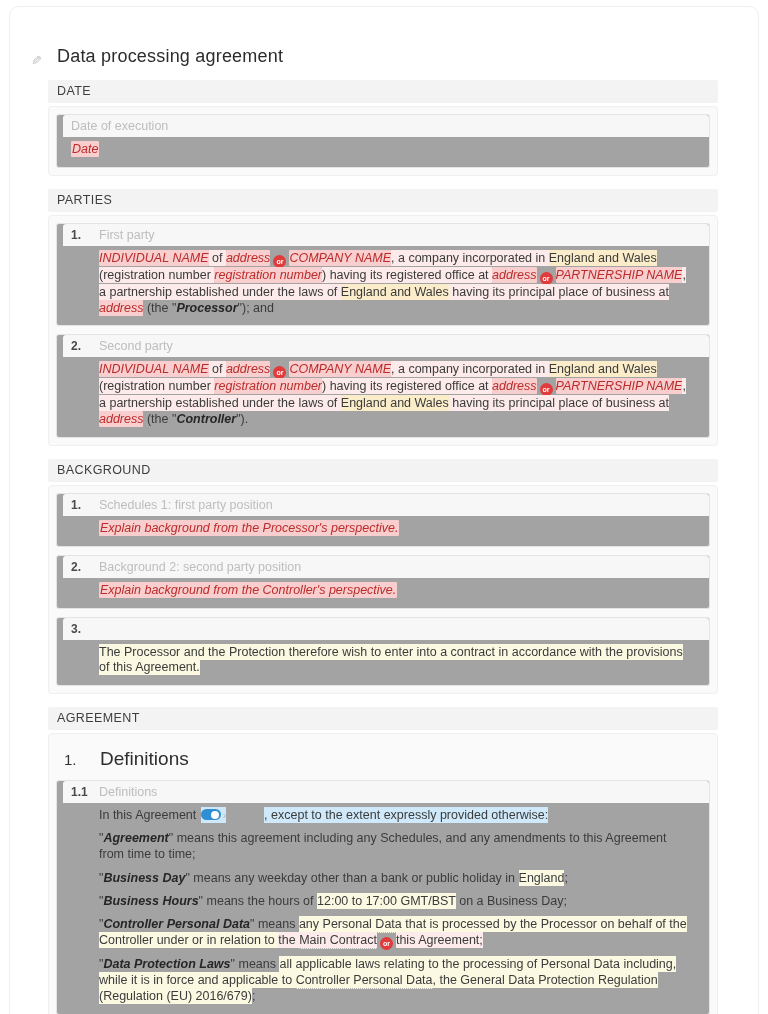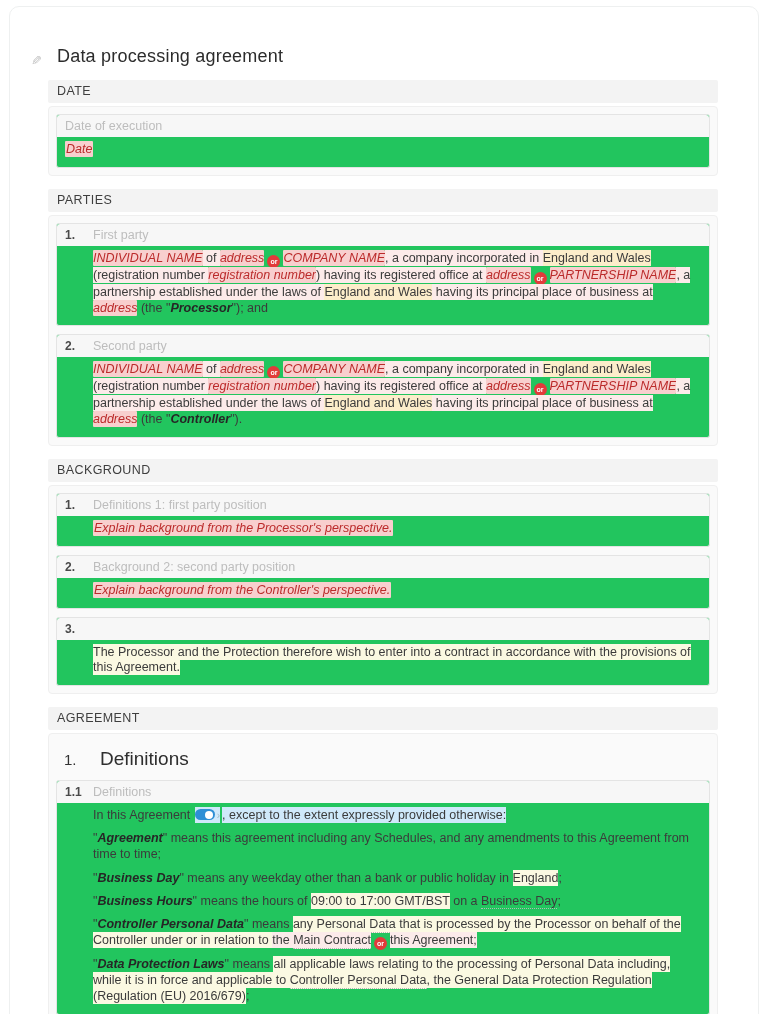--- a/index.html
+++ b/index.html
@@ -12,21 +12,21 @@
   .titlebar { position:relative; margin:0 0 13px 9px; }
   .edit-icon { position:absolute; left:-26px; top:7px; color:#bfbfbf; font-size:13px;
     transform:scaleX(-1); display:inline-block; }
   h1 { font-size:18px; font-weight:500; color:#2c2c2c; letter-spacing:0.2px; }
 
   .section { margin-bottom:13px; }
   .band { background:#f3f3f3; color:#3e3e3e; font-size:12.5px; padding:4px 9px 5px;
     border-radius:2px; letter-spacing:0.4px; }
   .wrap { background:#fafafa; border:1px solid #efefef; border-radius:4px;
     padding:7px; margin-top:3px; }
-  .box { background:#22c55e; border:1px solid #e4e4e4; border-radius:3px; }
+  .box { background:#a3a3a3; border:1px solid #e4e4e4; border-radius:3px;padding-left:6px; }
   .box + .box { margin-top:8px; }
   .strip { display:flex; background:#f7f7f7; padding:4px 10px 4px 8px; font-size:12.5px;
     border-radius:3px 3px 0 0; }
   .strip .num { width:28px; flex:none; color:#4a4a4a; font-weight:700; font-size:12px; }
   .strip .stitle { color:#bdbdbd; }
   .body { padding:5px 16px 9px 36px; font-size:12.5px; line-height:15.8px; color:#3b3b3b; }
   .body.flush { padding-left:8px; }
   .body p { margin:0 0 7.5px; }
   .body p:last-child { margin-bottom:0; }
 
@@ -34,21 +34,21 @@
   .heading .hnum { width:36px; flex:none; font-size:15px; }
   .heading .htext { font-size:19px; color:#2e2e2e; }
 
   
   .ph  { color:#bb2b2b; font-style:italic; background:#f8cfce; padding:1px 1px; border-radius:1px; }
   .opt { background:#fcebea; padding:1px 0; }
   .opt.ph { background:#f8cfce; }
   .yel { background:#fbf6da; padding:1px 0; }
   .opt.yel { background:#fcedca; }
   .pale { background:#fbf9e2; padding:1px 0; }
-  .blue { background:#cfe9fa; padding:1px 0; }
+  .blue { background:#cfe9fa; padding:1px 0;margin-left:36px; }
   .ref { border-bottom:1px dotted #b5b5b5; }
   .term { font-weight:700; font-style:italic; color:#262626; }
 
   .orb { display:inline-block; width:13px; height:13px; line-height:13px; border-radius:50%;
     background:#e23b3b; color:#fff; font-size:7px; font-weight:700; text-align:center;
     vertical-align:-2px; margin:0 3px; font-style:normal; letter-spacing:0; }
   .togglewrap { white-space:nowrap; margin:0 2px 0 1px; }
   .tg { display:inline-block; position:relative; width:20px; height:11px; background:#2e8fd5;
     border-radius:6px; vertical-align:-1px; }
   .tg .knob { position:absolute; right:1.5px; top:1.5px; width:8px; height:8px;
@@ -104,21 +104,21 @@
       </div>
     </div>
   </div>
 
   <div class="section">
     <div class="band">BACKGROUND</div>
     <div class="wrap">
       <div class="box">
         <div class="strip">
           <span class="num">1.</span>
-          <span class="stitle">Definitions 1: first party position</span>
+          <span class="stitle">Schedules 1: first party position</span>
         </div>
         <div class="body">
           <p><span class="ph">Explain background from the Processor's perspective.</span></p>
         </div>
       </div>
       <div class="box">
         <div class="strip">
           <span class="num">2.</span>
           <span class="stitle">Background 2: second party position</span>
         </div>
@@ -146,21 +146,21 @@
       </div>
       <div class="box">
         <div class="strip">
           <span class="num">1.1</span>
           <span class="stitle">Definitions</span>
         </div>
         <div class="body">
           <p><span>In this Agreement </span><span class="togglewrap blue"><span class="tg"><span class="knob"></span></span></span><span class="blue">, except to the extent expressly provided otherwise:</span></p>
           <p><span>"</span><span class="term">Agreement</span><span>" means this agreement including any Schedules, and any amendments to this Agreement from time to time;</span></p>
           <p><span>"</span><span class="term">Business Day</span><span>" means any weekday other than a bank or public holiday in </span><span class="pale">England</span><span>;</span></p>
-          <p><span>"</span><span class="term">Business Hours</span><span>" means the hours of </span><span class="pale">09:00 to 17:00 GMT/BST</span><span> on a </span><span class="ref">Business Day</span><span>;</span></p>
+          <p><span>"</span><span class="term">Business Hours</span><span>" means the hours of </span><span class="pale">12:00 to 17:00 GMT/BST</span><span> on a </span><span class="ref">Business Day</span><span>;</span></p>
           <p><span>"</span><span class="term">Controller Personal Data</span><span>" means </span><span class="pale">any </span><span class="pale ref">Personal Data</span><span class="pale"> that is processed by the Processor on behalf of the Controller under or in relation to </span><span class="opt">the </span><span class="opt ref">Main Contract</span><span class="orb">or</span><span class="opt">this Agreement;</span></p>
           <p><span>"</span><span class="term">Data Protection Laws</span><span>" means </span><span class="pale">all applicable laws relating to the processing of </span><span class="pale ref">Personal Data</span><span class="pale"> including, while it is in force and applicable to </span><span class="pale ref">Controller Personal Data</span><span class="pale">, the General Data Protection Regulation (Regulation (EU) 2016/679)</span><span>;</span></p>
 
         </div>
       </div>
     </div>
   </div>
 
 </div>
 

